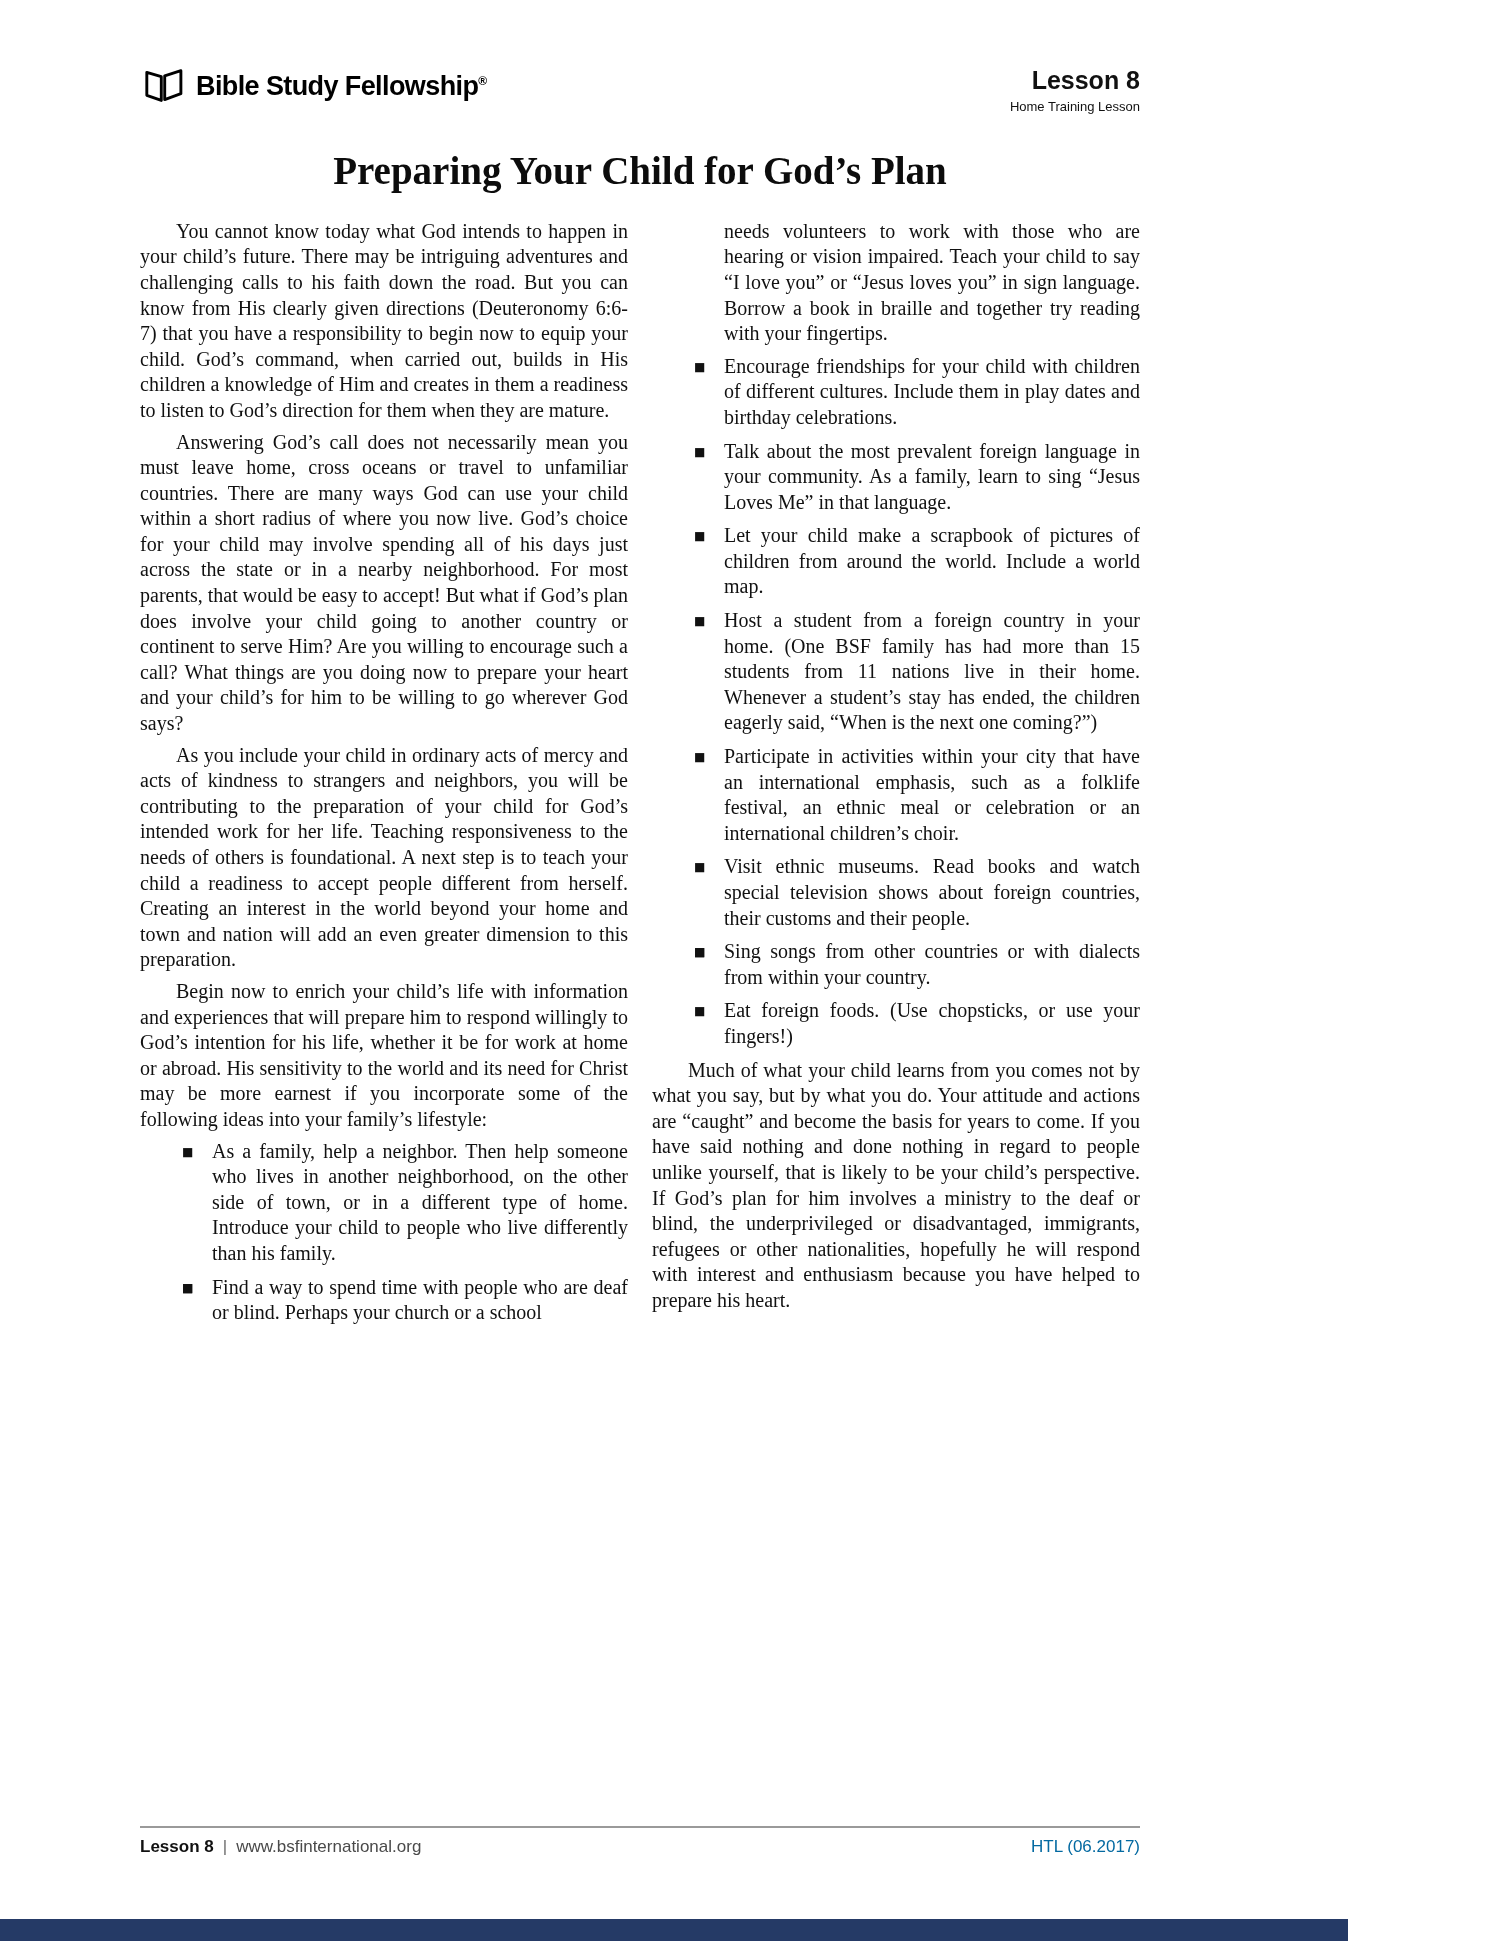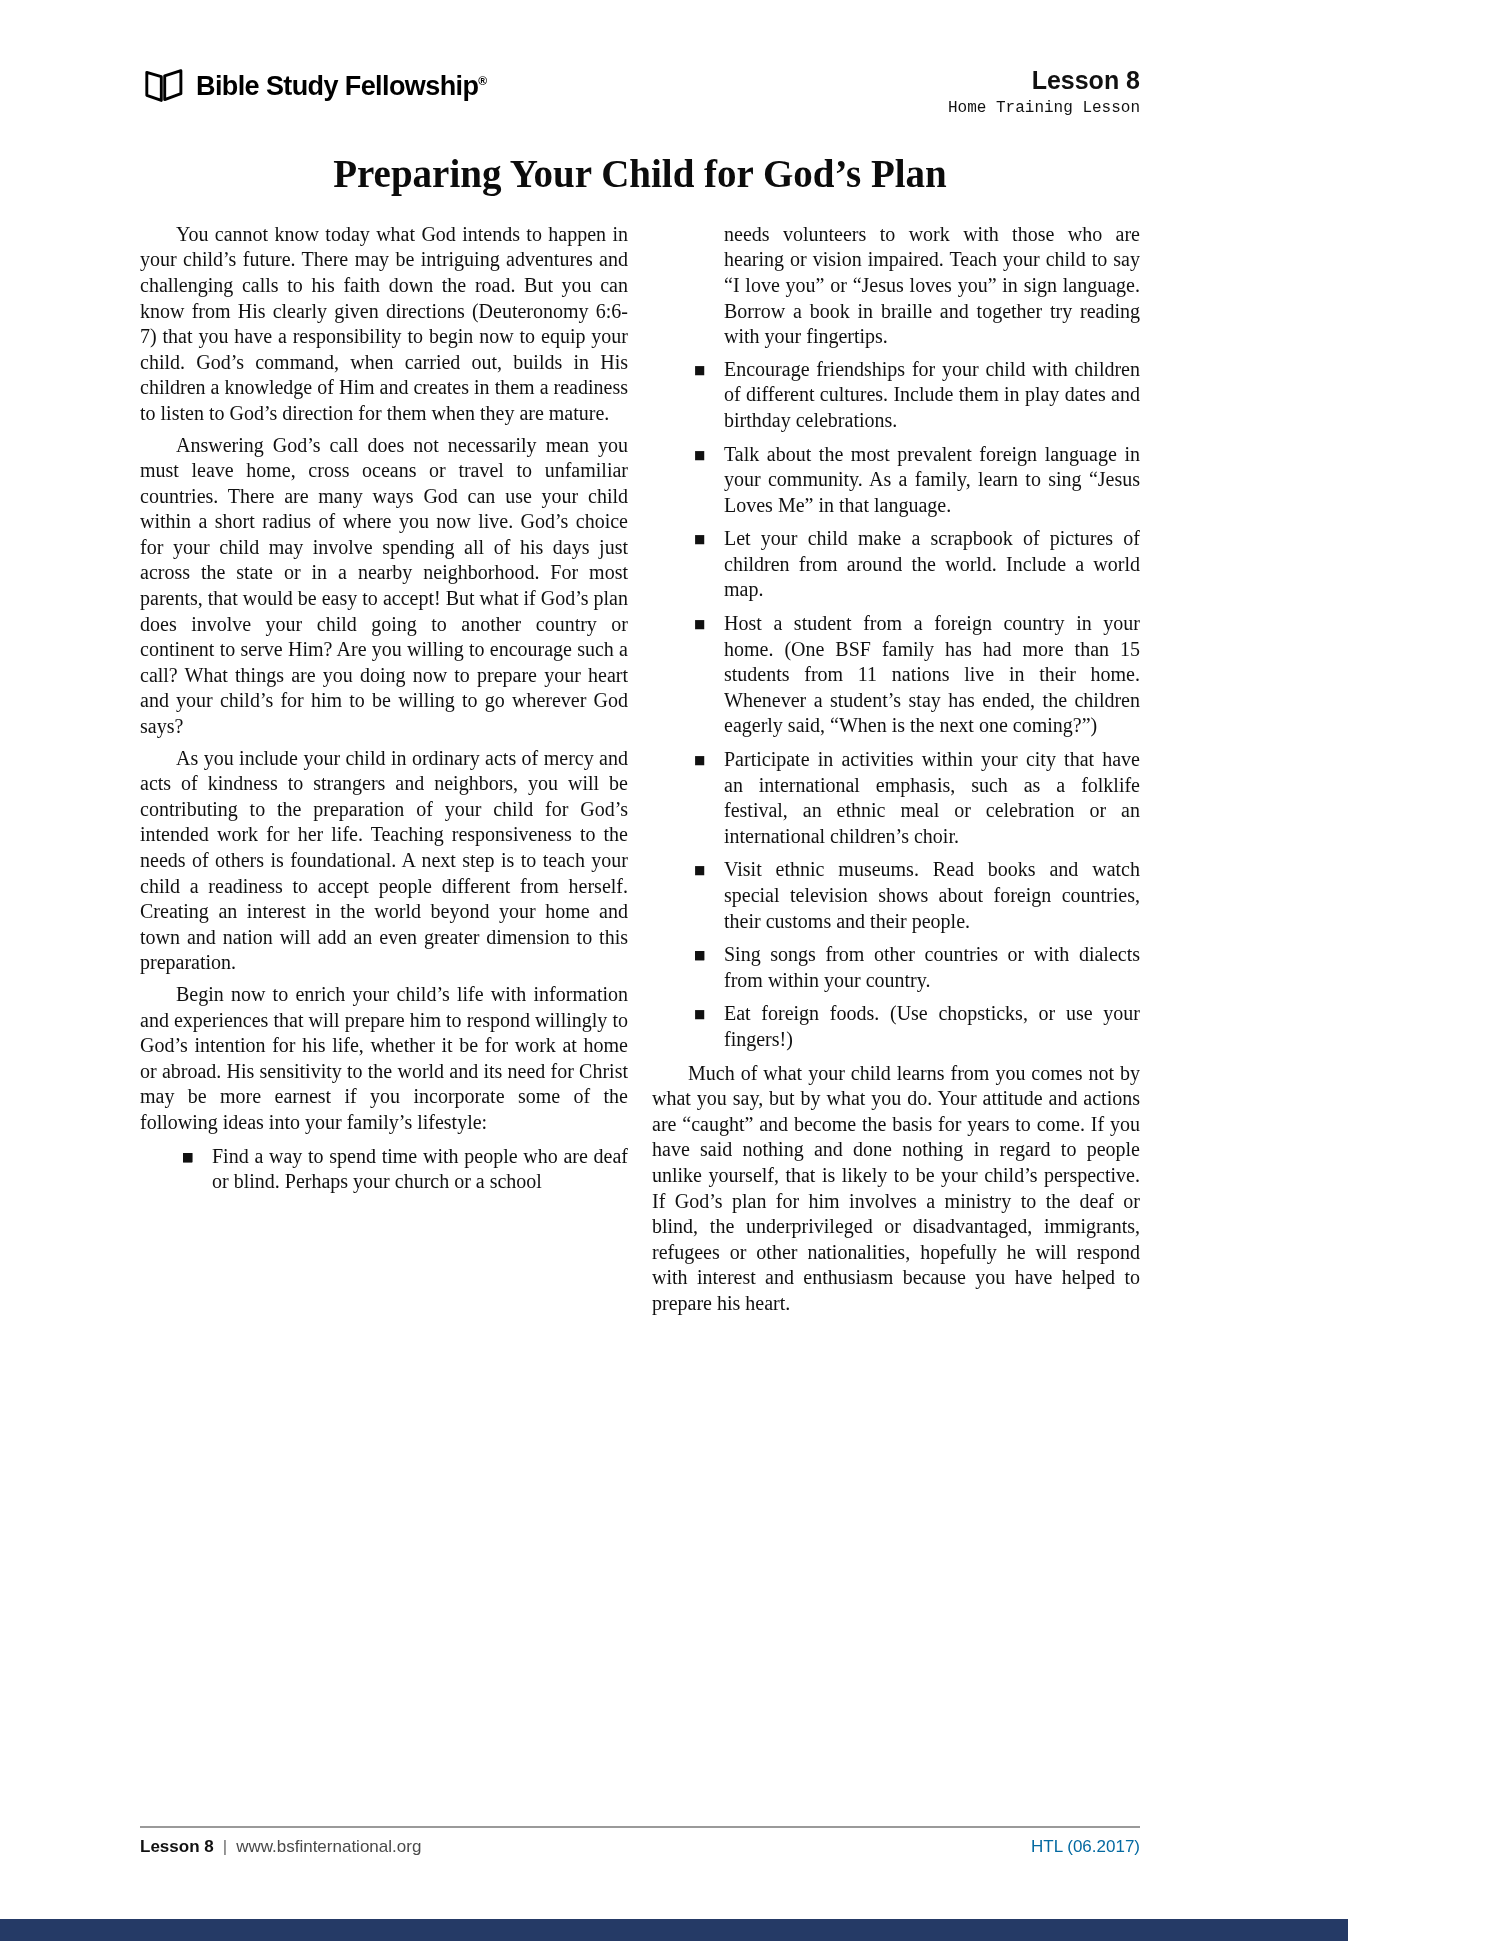--- a/index.html
+++ b/index.html
@@ -32,21 +32,21 @@
   .logo-text {
     font-weight: bold;
     font-size: 27px;
     letter-spacing: -0.6px;
     color: #000;
     white-space: nowrap;
   }
   .logo-text .reg { font-size: 12px; vertical-align: super; font-weight: bold; }
   .header-right { text-align: right; }
   .lesson-label { font-size: 25px; font-weight: bold; color: #111; line-height: 1.15; }
-  .lesson-sub { font-size: 16px; color: #111; margin-top: 4px; font-family: Liberation Mono, monospace; }
+  .lesson-sub { font-size: 13px; color: #111; margin-top: 4px; }
 
   
   .title {
     margin-top: 34px;
     margin-bottom: 26px;
     text-align: center;
     font-size: 39px;
     font-weight: bold;
     font-family: "Liberation Serif", serif;
     color: #0c0c0c;
@@ -132,20 +132,21 @@
     <div class="columns">
 
       <div class="col">
         <p class="para indent">You cannot know today what God intends to happen in your child’s future. There may be intriguing adventures and challenging calls to his faith down the road. But you can know from His clearly given directions (Deuteronomy 6:6-7) that you have a responsibility to begin now to equip your child. God’s command, when carried out, builds in His children a knowledge of Him and creates in them a readiness to listen to God’s direction for them when they are mature.</p>
         <p class="para indent">Answering God’s call does not necessarily mean you must leave home, cross oceans or travel to unfamiliar countries. There are many ways God can use your child within a short radius of where you now live. God’s choice for your child may involve spending all of his days just across the state or in a nearby neighborhood. For most parents, that would be easy to accept! But what if God’s plan does involve your child going to another country or continent to serve Him? Are you willing to encourage such a call? What things are you doing now to prepare your heart and your child’s for him to be willing to go wherever God says?</p>
         <p class="para indent">As you include your child in ordinary acts of mercy and acts of kindness to strangers and neighbors, you will be contributing to the preparation of your child for God’s intended work for her life. Teaching responsiveness to the needs of others is foundational. A next step is to teach your child a readiness to accept people different from herself. Creating an interest in the world beyond your home and town and nation will add an even greater dimension to this preparation.</p>
         <p class="para indent">Begin now to enrich your child’s life with information and experiences that will prepare him to respond willingly to God’s intention for his life, whether it be for work at home or abroad. His sensitivity to the world and its need for Christ may be more earnest if you incorporate some of the following ideas into your family’s lifestyle:</p>
         <ul class="bullets">
           <li class="bullet">
             <span class="marker">■</span>
+            <span class="bullet-text">As a family, help a neighbor. Then help someone who lives in another neighborhood, on the other side of town, or in a different type of home. Introduce your child to people who live differently than his family.</span>
           </li>
           <li class="bullet">
             <span class="marker">■</span>
           </li>
           <li class="bullet">
             <span class="marker">■</span>
             <span class="bullet-text">Find a way to spend time with people who are deaf or blind. Perhaps your church or a school</span>
           </li>
         </ul>
       </div>

